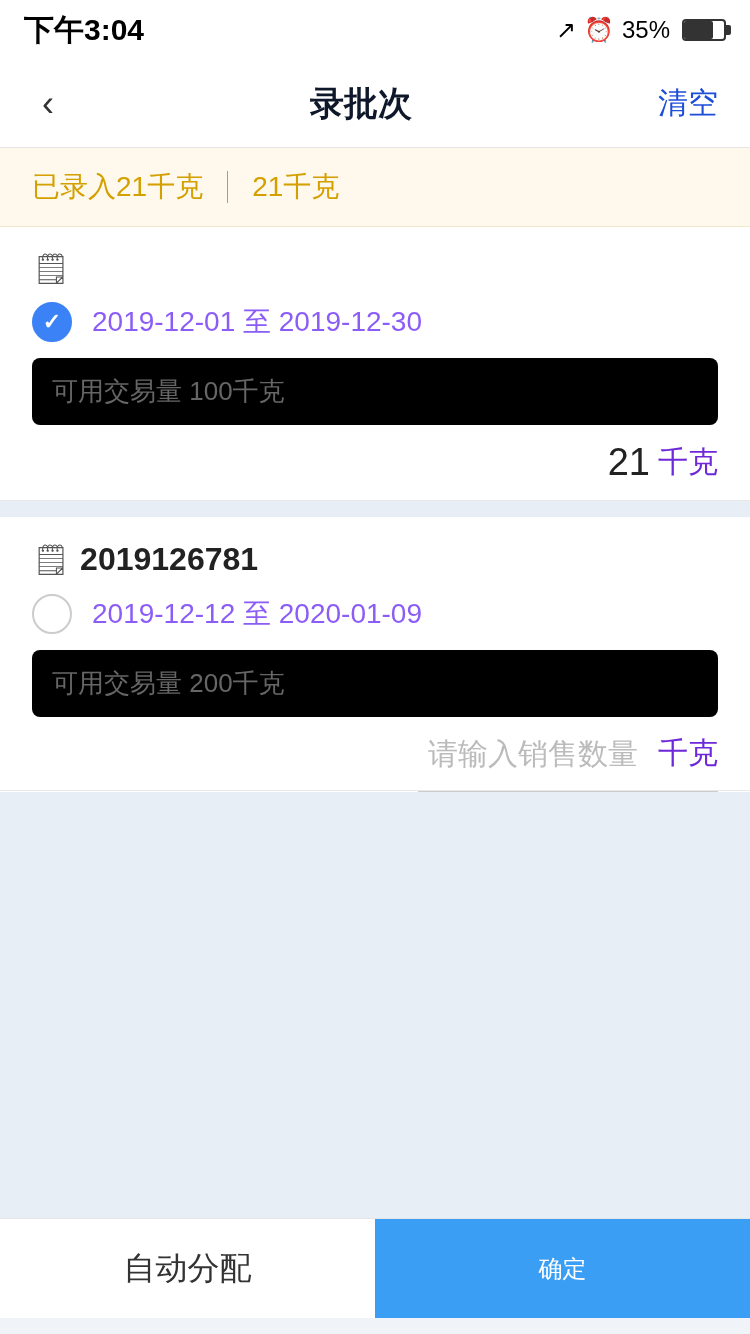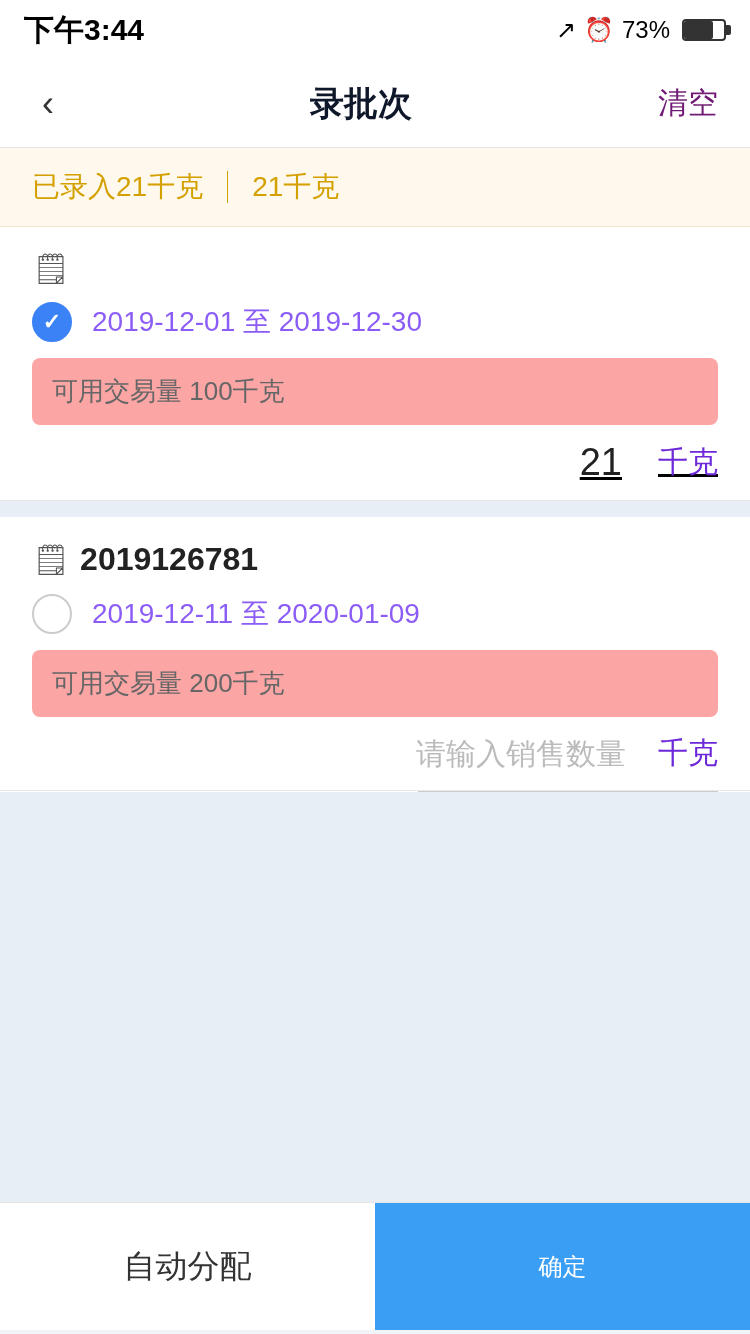--- a/index.html
+++ b/index.html
@@ -86,21 +86,21 @@
       cursor: pointer;
       padding: 10px;
     }
     .nav-title {
       font-size: 34px;
       font-weight: 600;
       color: #0f172a;
     }
     .nav-action {
       font-size: 30px;
-      color: #701a75;
+      color: #1d4ed8;
       cursor: pointer;
     }
 
     
     .summary-bar {
       width: 750px;
       background: #fef9ec;
       padding: 20px 32px;
       display: flex;
       align-items: center;
@@ -166,53 +166,52 @@
     .radio-check {
       color: #fff;
       font-size: 22px;
       font-weight: bold;
     }
     .batch-date {
       font-size: 28px;
       color: #8b5cf6;
     }
     .available-row {
-      background: #fca5a5;
+      background: #000000;
       border-radius: 8px;
       padding: 16px 20px;
       margin-bottom: 0;
       color: #666;
       font-size: 26px;
       margin-left: 0;
       margin-right: 0;
     }
     .quantity-row {
       display: flex;
       align-items: center;
       justify-content: flex-end;
       padding: 16px 32px;
-      gap: 36px;
+      gap: 8px;
       border-bottom: 1px solid #e8e8e8;
-      text-decoration: underline;
     }
     .quantity-value {
       font-size: 38px;
       font-weight: 500;
       color: #222;
     }
     .quantity-unit {
       font-size: 30px;
       color: #6d28d9;
     }
     .quantity-input-row {
       display: flex;
       align-items: center;
       justify-content: flex-end;
       padding: 16px 32px;
-      gap: 32px;
+      gap: 20px;
       border-bottom: 1px solid #e8e8e8;
     }
     .quantity-input {
       border: none;
       outline: none;
       background: transparent;
       font-size: 30px;
       color: #ccc;
       text-align: right;
       width: 300px;
@@ -231,24 +230,24 @@
     
     .empty-area {
       background: #e8eef5;
       flex: 1;
       min-height: 420px;
     }
 
     
     .bottom-bar {
       position: fixed;
-      bottom: 4px;
+      bottom: 16px;
       left: 0;
       width: 750px;
-      height: 128px;
+      height: 100px;
       display: flex;
       background: #a16207;
       border-top: 1px solid #e5e5e5;
     }
     .btn-auto {
       flex: 1;
       display: flex;
       align-items: center;
       justify-content: center;
       font-size: 32px;
@@ -279,25 +278,25 @@
 
     .divider-section {
       height: 16px;
       background: #e8eef5;
     }
   </style>
 </head>
 <body>
 
 <div class="status-bar">
-  <div class="status-center">下午3:44</div>
+  <div class="status-center">下午3:04</div>
   <div class="status-right">
     <span>↗</span>
     <span>⏰</span>
-    <span>73%</span>
+    <span>35%</span>
     <span class="battery">
       <div class="battery-fill"></div>
     </span>
   </div>
 </div>
 
 <div class="nav-bar">
   <div class="nav-back">‹</div>
   <div class="nav-title">录批次</div>
   <div class="nav-action">清空</div>
@@ -337,21 +336,21 @@
   <div class="batch-card">
     <div class="batch-card-inner">
       <div class="batch-number-row">
         <span class="batch-icon">🗒</span>
         <span class="batch-number">2019126781</span>
       </div>
       <div class="batch-date-row">
         <div class="radio-circle">
           <span class="radio-check" style="visibility:hidden;">✓</span>
         </div>
-        <span class="batch-date">2019-12-11 至 2020-01-09</span>
+        <span class="batch-date">2019-12-12 至 2020-01-09</span>
       </div>
       <div class="available-row">
         <span>可用交易量 200千克</span>
       </div>
     </div>
     <div class="quantity-input-row">
       <input type="text" class="quantity-input" placeholder="请输入销售数量" style="">
       <span class="quantity-unit">千克</span>
     </div>
     <div class="separator-line" style="margin-left: auto; margin-right: 32px;"></div>

